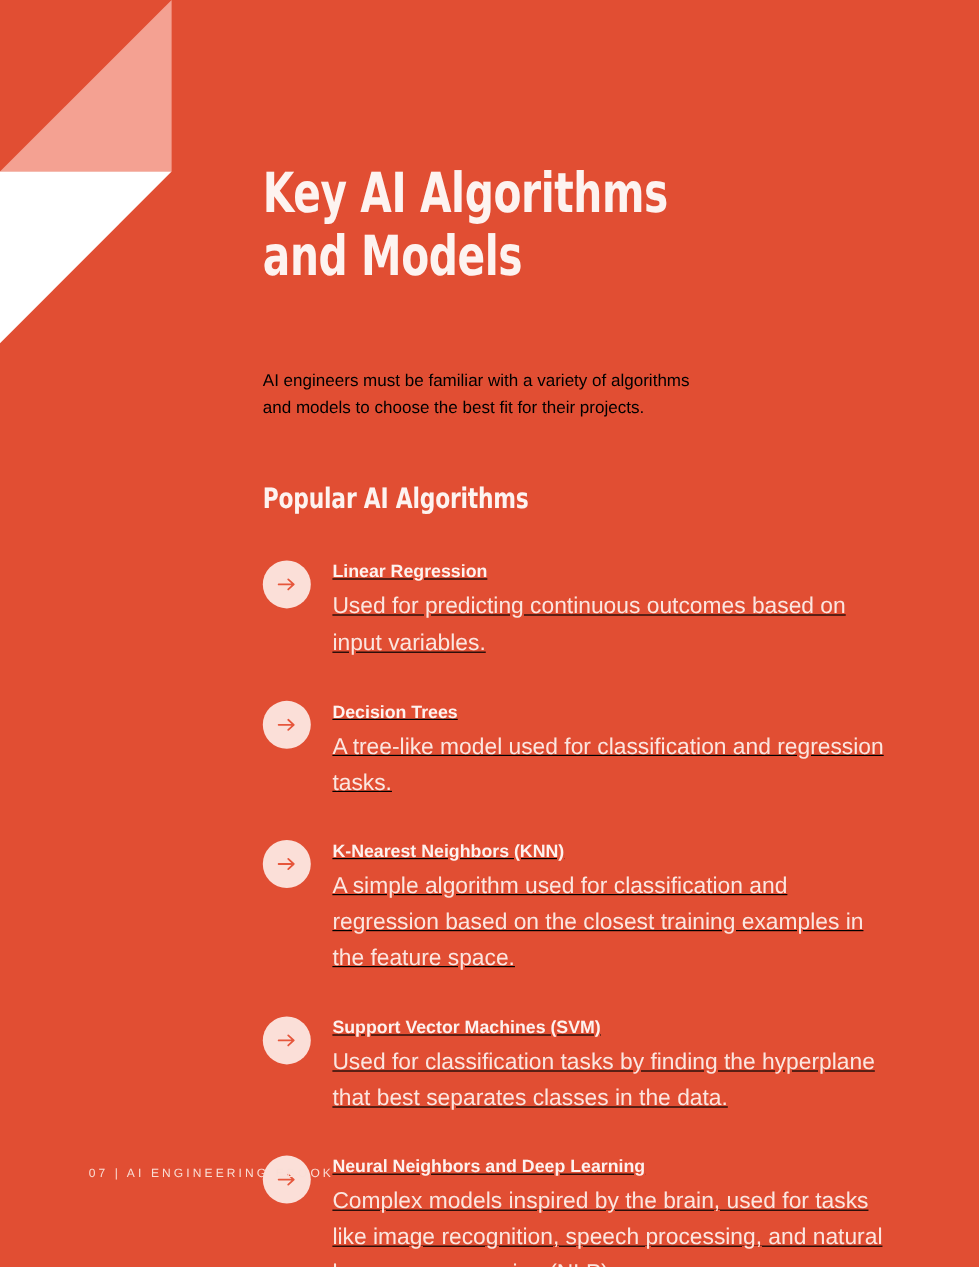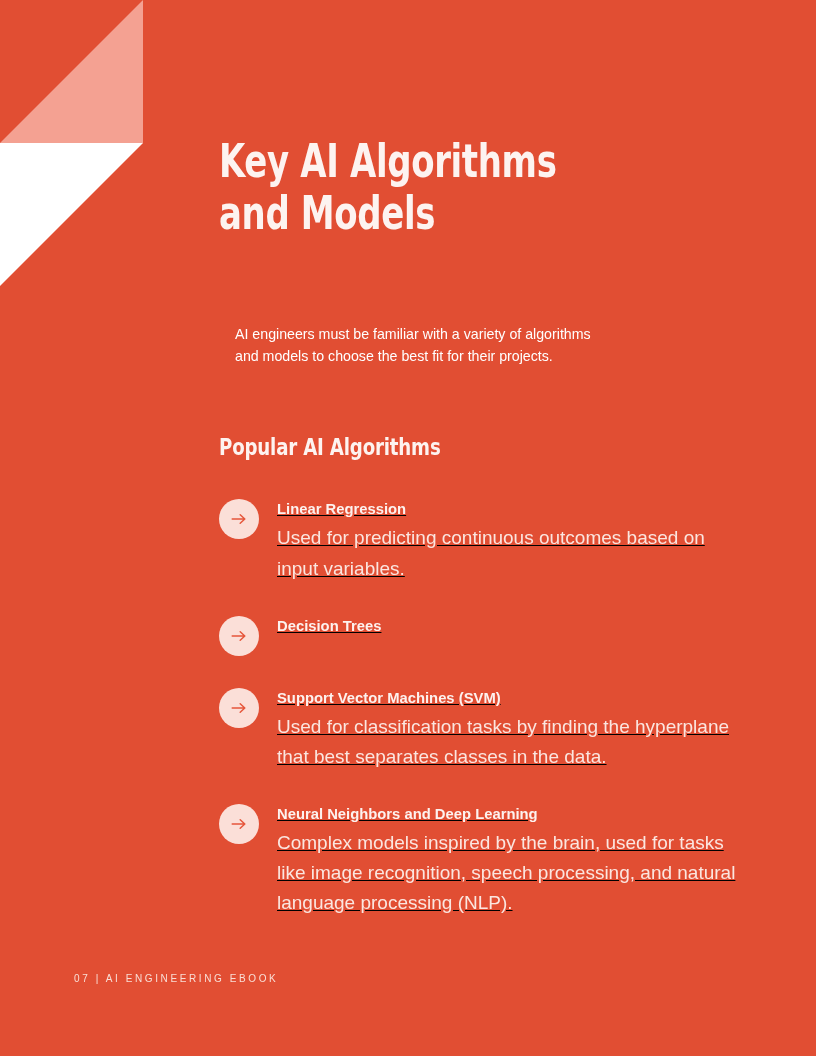--- a/index.html
+++ b/index.html
@@ -47,25 +47,25 @@
     font-size: 46px;
     line-height: 1.12;
     letter-spacing: -0.4px;
     color: #FDF3F0;
     transform: scaleX(0.82);
     transform-origin: left center;
     white-space: pre-line;
   }
 
   .intro {
-    margin: 16px;
+    margin: 0;
     padding-top: 68px;
     font-size: 14.2px;
     line-height: 1.55;
-    color: #ffffff;
+    color: #000000;
     white-space: pre-line;
     max-width: 430px;
   }
 
   .section-title {
     margin: 0;
     padding-top: 50px;
     font-family: "DejaVu Sans Condensed", "Liberation Sans Narrow", "Liberation Sans", sans-serif;
     font-weight: 700;
     font-size: 23.5px;
@@ -171,23 +171,35 @@
       </li>
 
       <li class="algo-item">
         <span class="algo-icon">
           <svg width="20" height="20" viewBox="0 0 20 20" aria-hidden="true">
             <path d="M3.2 10 H15.6 M11.2 5.8 L15.8 10 L11.2 14.2" fill="none" stroke="#E6563B" stroke-width="1.5" stroke-linecap="round" stroke-linejoin="round"></path>
           </svg>
         </span>
         <div class="algo-body">
           <p class="algo-name">Decision Trees</p>
-        </div>
-      </li>
-
+          <p class="algo-desc">A tree-like model used for classification and regression tasks.</p>
+        </div>
+      </li>
+
+      <li class="algo-item">
+        <span class="algo-icon">
+          <svg width="20" height="20" viewBox="0 0 20 20" aria-hidden="true">
+            <path d="M3.2 10 H15.6 M11.2 5.8 L15.8 10 L11.2 14.2" fill="none" stroke="#E6563B" stroke-width="1.5" stroke-linecap="round" stroke-linejoin="round"></path>
+          </svg>
+        </span>
+        <div class="algo-body">
+          <p class="algo-name">K-Nearest Neighbors (KNN)</p>
+          <p class="algo-desc">A simple algorithm used for classification and regression based on the closest training examples in the feature space.</p>
+        </div>
+      </li>
 
       <li class="algo-item">
         <span class="algo-icon">
           <svg width="20" height="20" viewBox="0 0 20 20" aria-hidden="true">
             <path d="M3.2 10 H15.6 M11.2 5.8 L15.8 10 L11.2 14.2" fill="none" stroke="#E6563B" stroke-width="1.5" stroke-linecap="round" stroke-linejoin="round"></path>
           </svg>
         </span>
         <div class="algo-body">
           <p class="algo-name">Support Vector Machines (SVM)</p>
           <p class="algo-desc">Used for classification tasks by finding the hyperplane that best separates classes in the data.</p>

